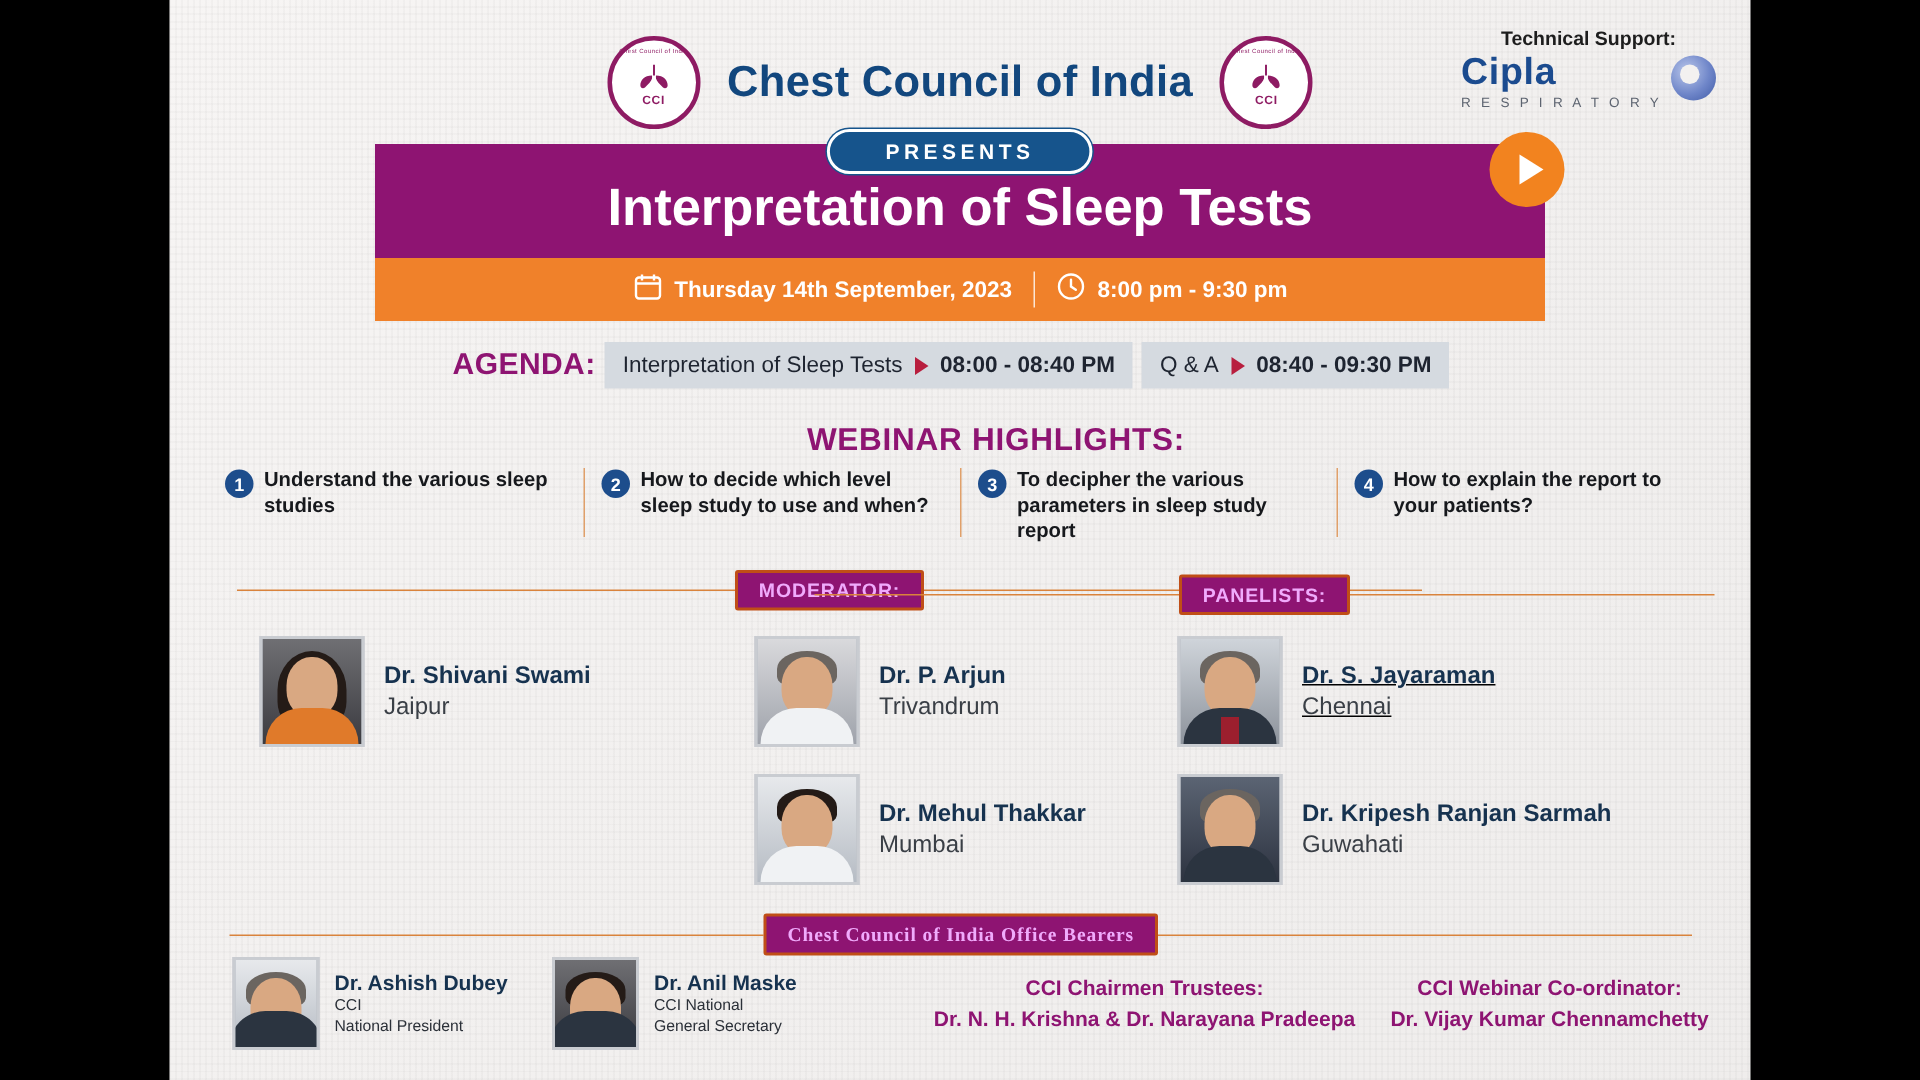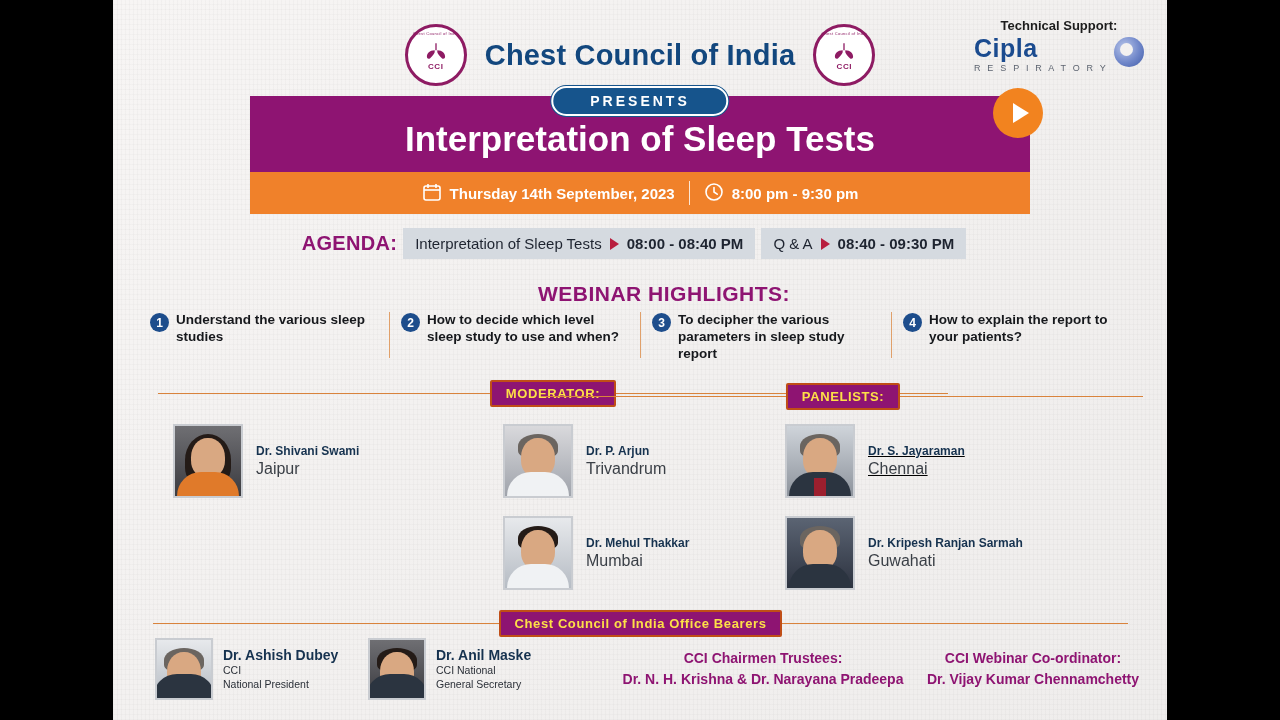--- a/index.html
+++ b/index.html
@@ -308,53 +308,53 @@
     display: flex;
     align-items: center;
   }
   .sec-line {
     height: 1px;
     background: #d9833c;
     flex: 1;
   }
   .sec-badge {
     background: #8e1472;
-    color: #fde047;
+    color: #f0abfc;
     font-size: 13px;
     font-weight: bold;
     letter-spacing: .6px;
     padding: 4px 14px;
     border: 2px solid #c04e17;
     border-radius: 2px;
     white-space: nowrap;
   }
   #moderator-head { left: 45px; top: 382px; width: 790px; }
   #panelists-head { left: 430px; top: 385px; width: 600px; }
-  #office-head { left: 40px; top: 612px; width: 975px; }
+  #office-head { left: 40px; top: 612px; width: 975px; font-family: Liberation Serif, serif; }
 
   
   .person {
     position: absolute;
     display: flex;
     align-items: center;
     gap: 13px;
   }
   .photo {
     width: 70px;
     height: 70px;
     border: 2px solid #c9ccd1;
     box-sizing: border-box;
     overflow: hidden;
     position: relative;
     background: #b9bec6;
     flex: none;
   }
   .photo.tall { height: 74px; }
   .p-name {
-    font-size: 12px;
+    font-size: 16px;
     font-weight: bold;
     color: #16324f;
     line-height: 1.2;
   }
   .p-city {
     font-size: 16px;
     color: #3a3f46;
     margin-top: 2px;
   }
   #moderator-1 { left: 60px; top: 424px; }

